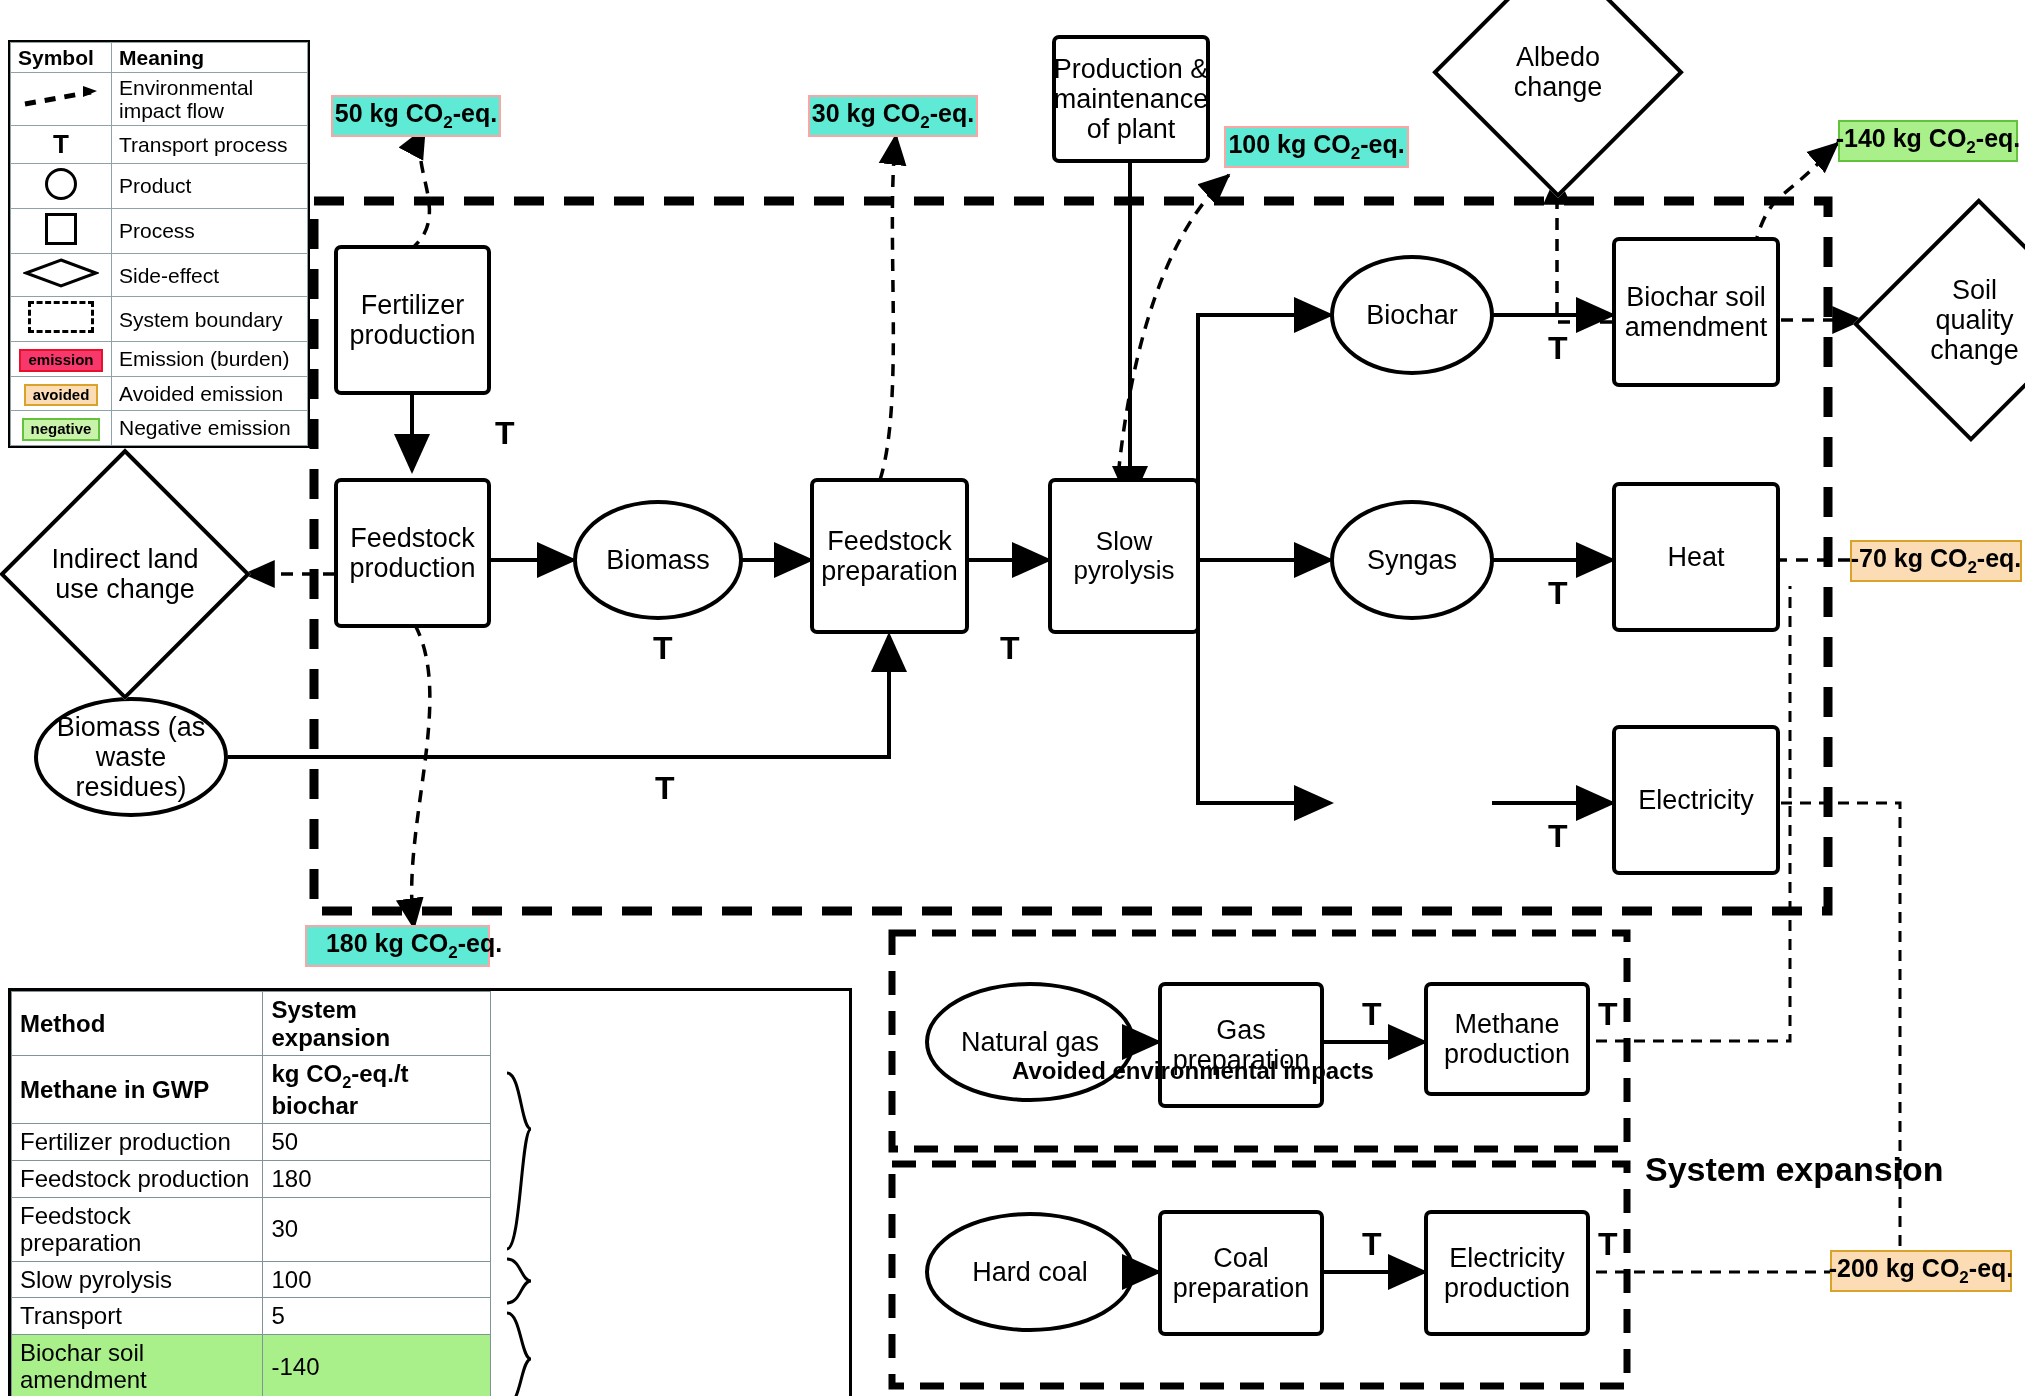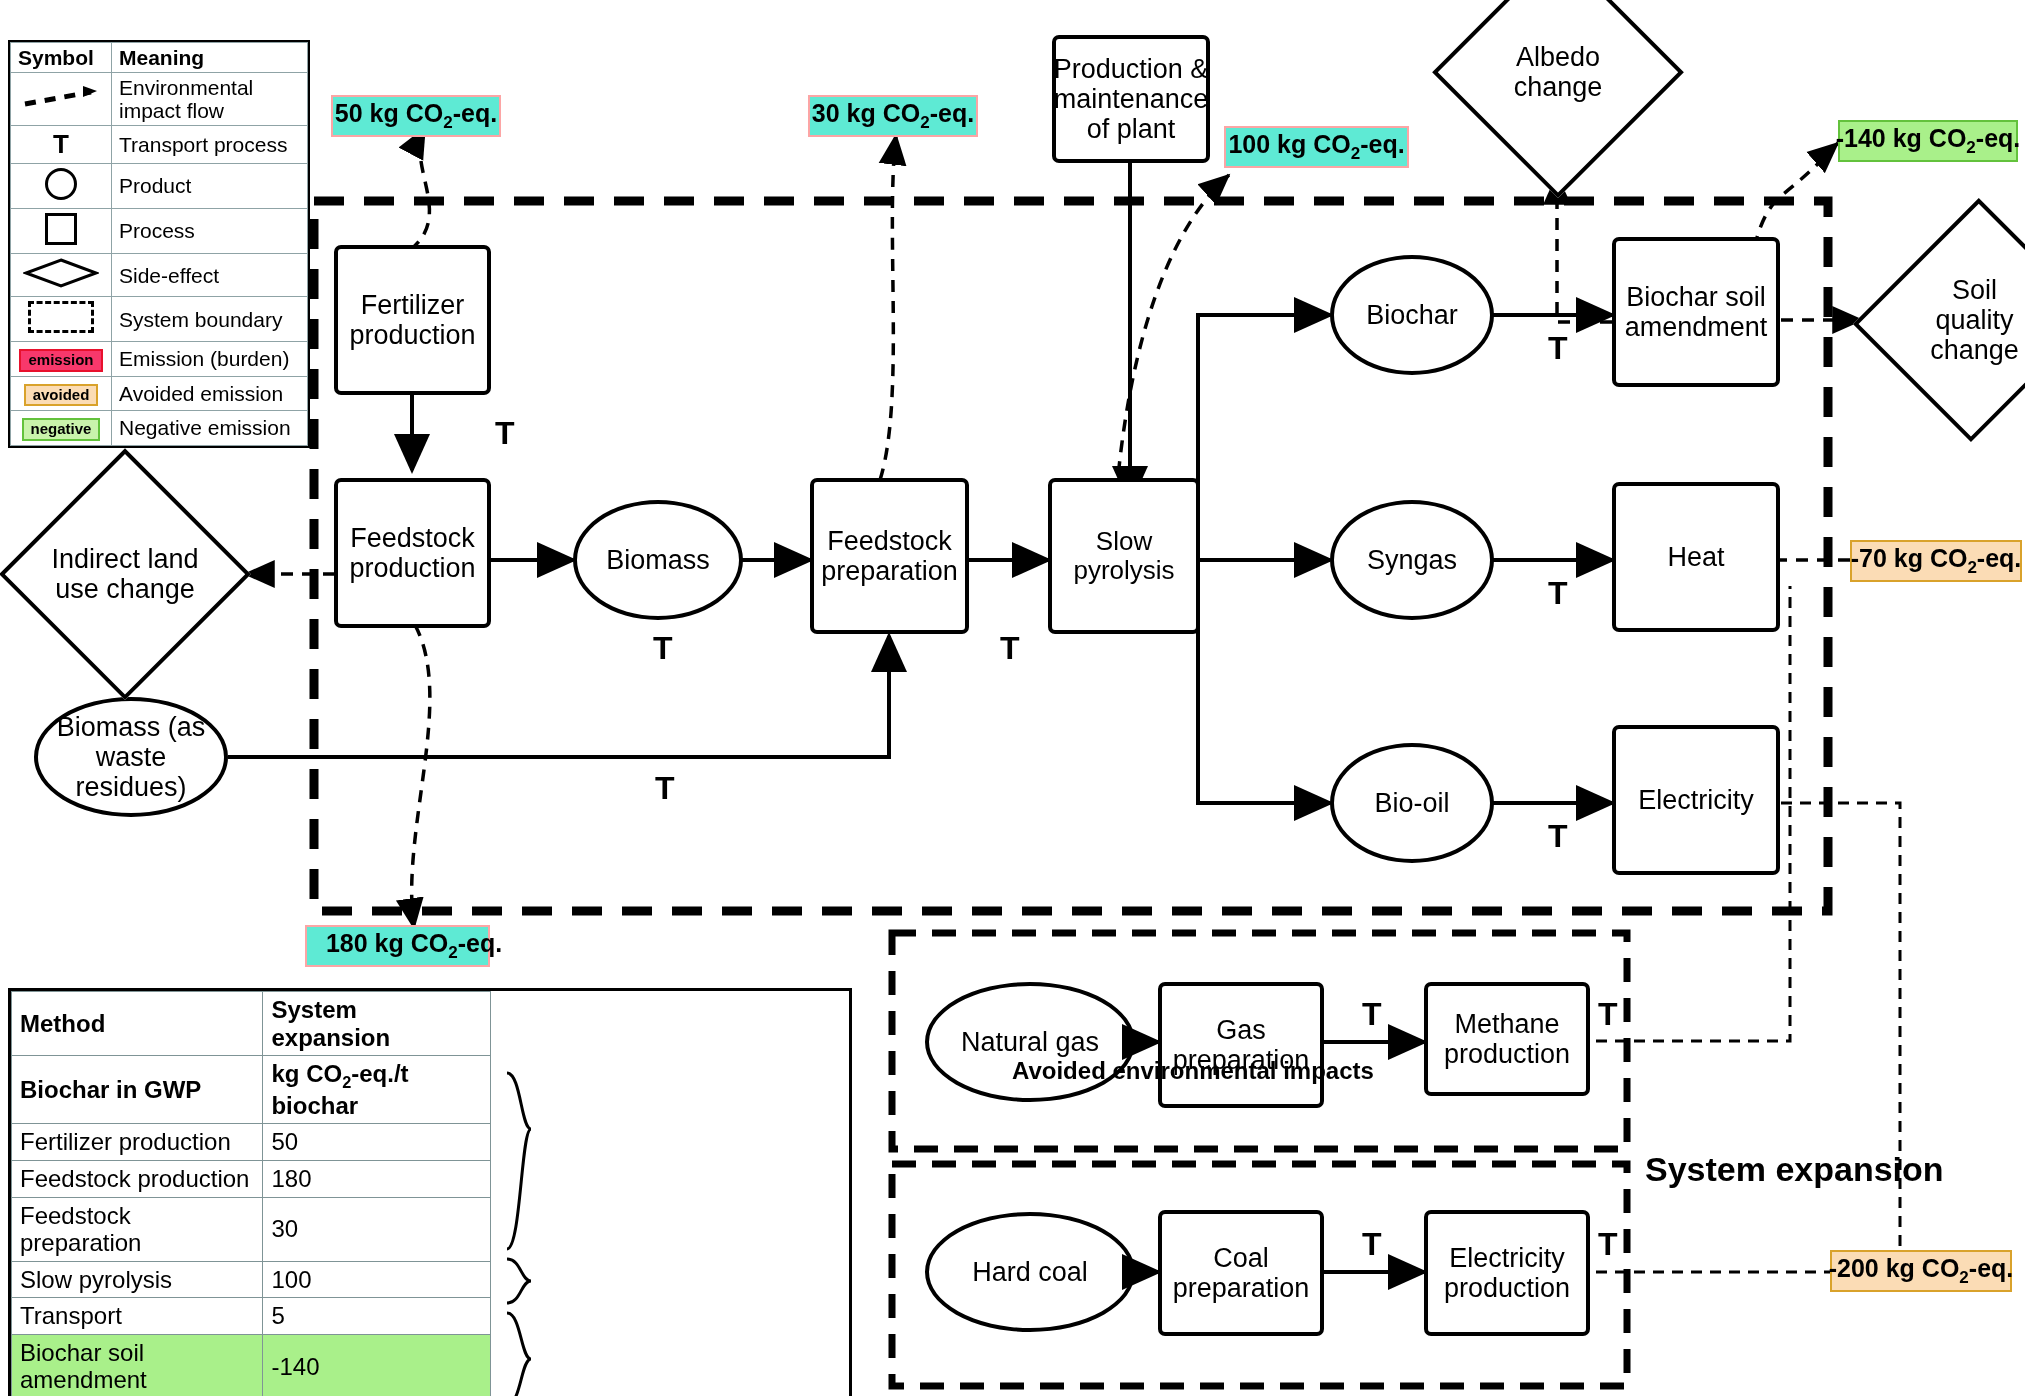--- a/index.html
+++ b/index.html
@@ -224,23 +224,20 @@
     </div>
 
   <div class="node prod" style="left:1330px;top:500px;width:164px;height:120px;">
     <span>Syngas</span>
     </div>
 
   <div class="node proc" style="left:1612px;top:482px;width:168px;height:150px;">
     <span>Heat</span>
     </div>
 
-  <div class="node prod" style="left:1330px;top:743px;width:164px;height:120px;">
-    <span>Bio-oil</span>
-    </div>
 
   <div class="node proc" style="left:1612px;top:725px;width:168px;height:150px;">
     <span>Electricity</span>
     </div>
 
   <div class="node prod" style="left:34px;top:697px;width:194px;height:120px;">
     <span>Biomass (as waste residues)</span>
     </div>
 
   <div class="node diam" style="left:5px;top:454px;width:240px;height:240px;">
@@ -333,21 +330,21 @@
   <div class="flabel big" style="left:1645px;top:1150px;">System expansion</div>
 
   <div id="restable">
     <table>
       <tbody>
           <tr>
         <th class="c0">Method</th>
         <th class="c1">System expansion</th>
       </tr>
       <tr>
-        <th class="c0">Biochar in GWP</th>
+        <th class="c0">Methane in GWP</th>
         <th class="c1">kg CO<sub>2</sub>-eq./t biochar</th>
       </tr>
       <tr>
         <td class="c0">Fertilizer production</td>
         <td class="c1">50</td>
           </tr>
       <tr>
         <td class="c0">Feedstock production</td>
         <td class="c1">180</td>
           </tr>

